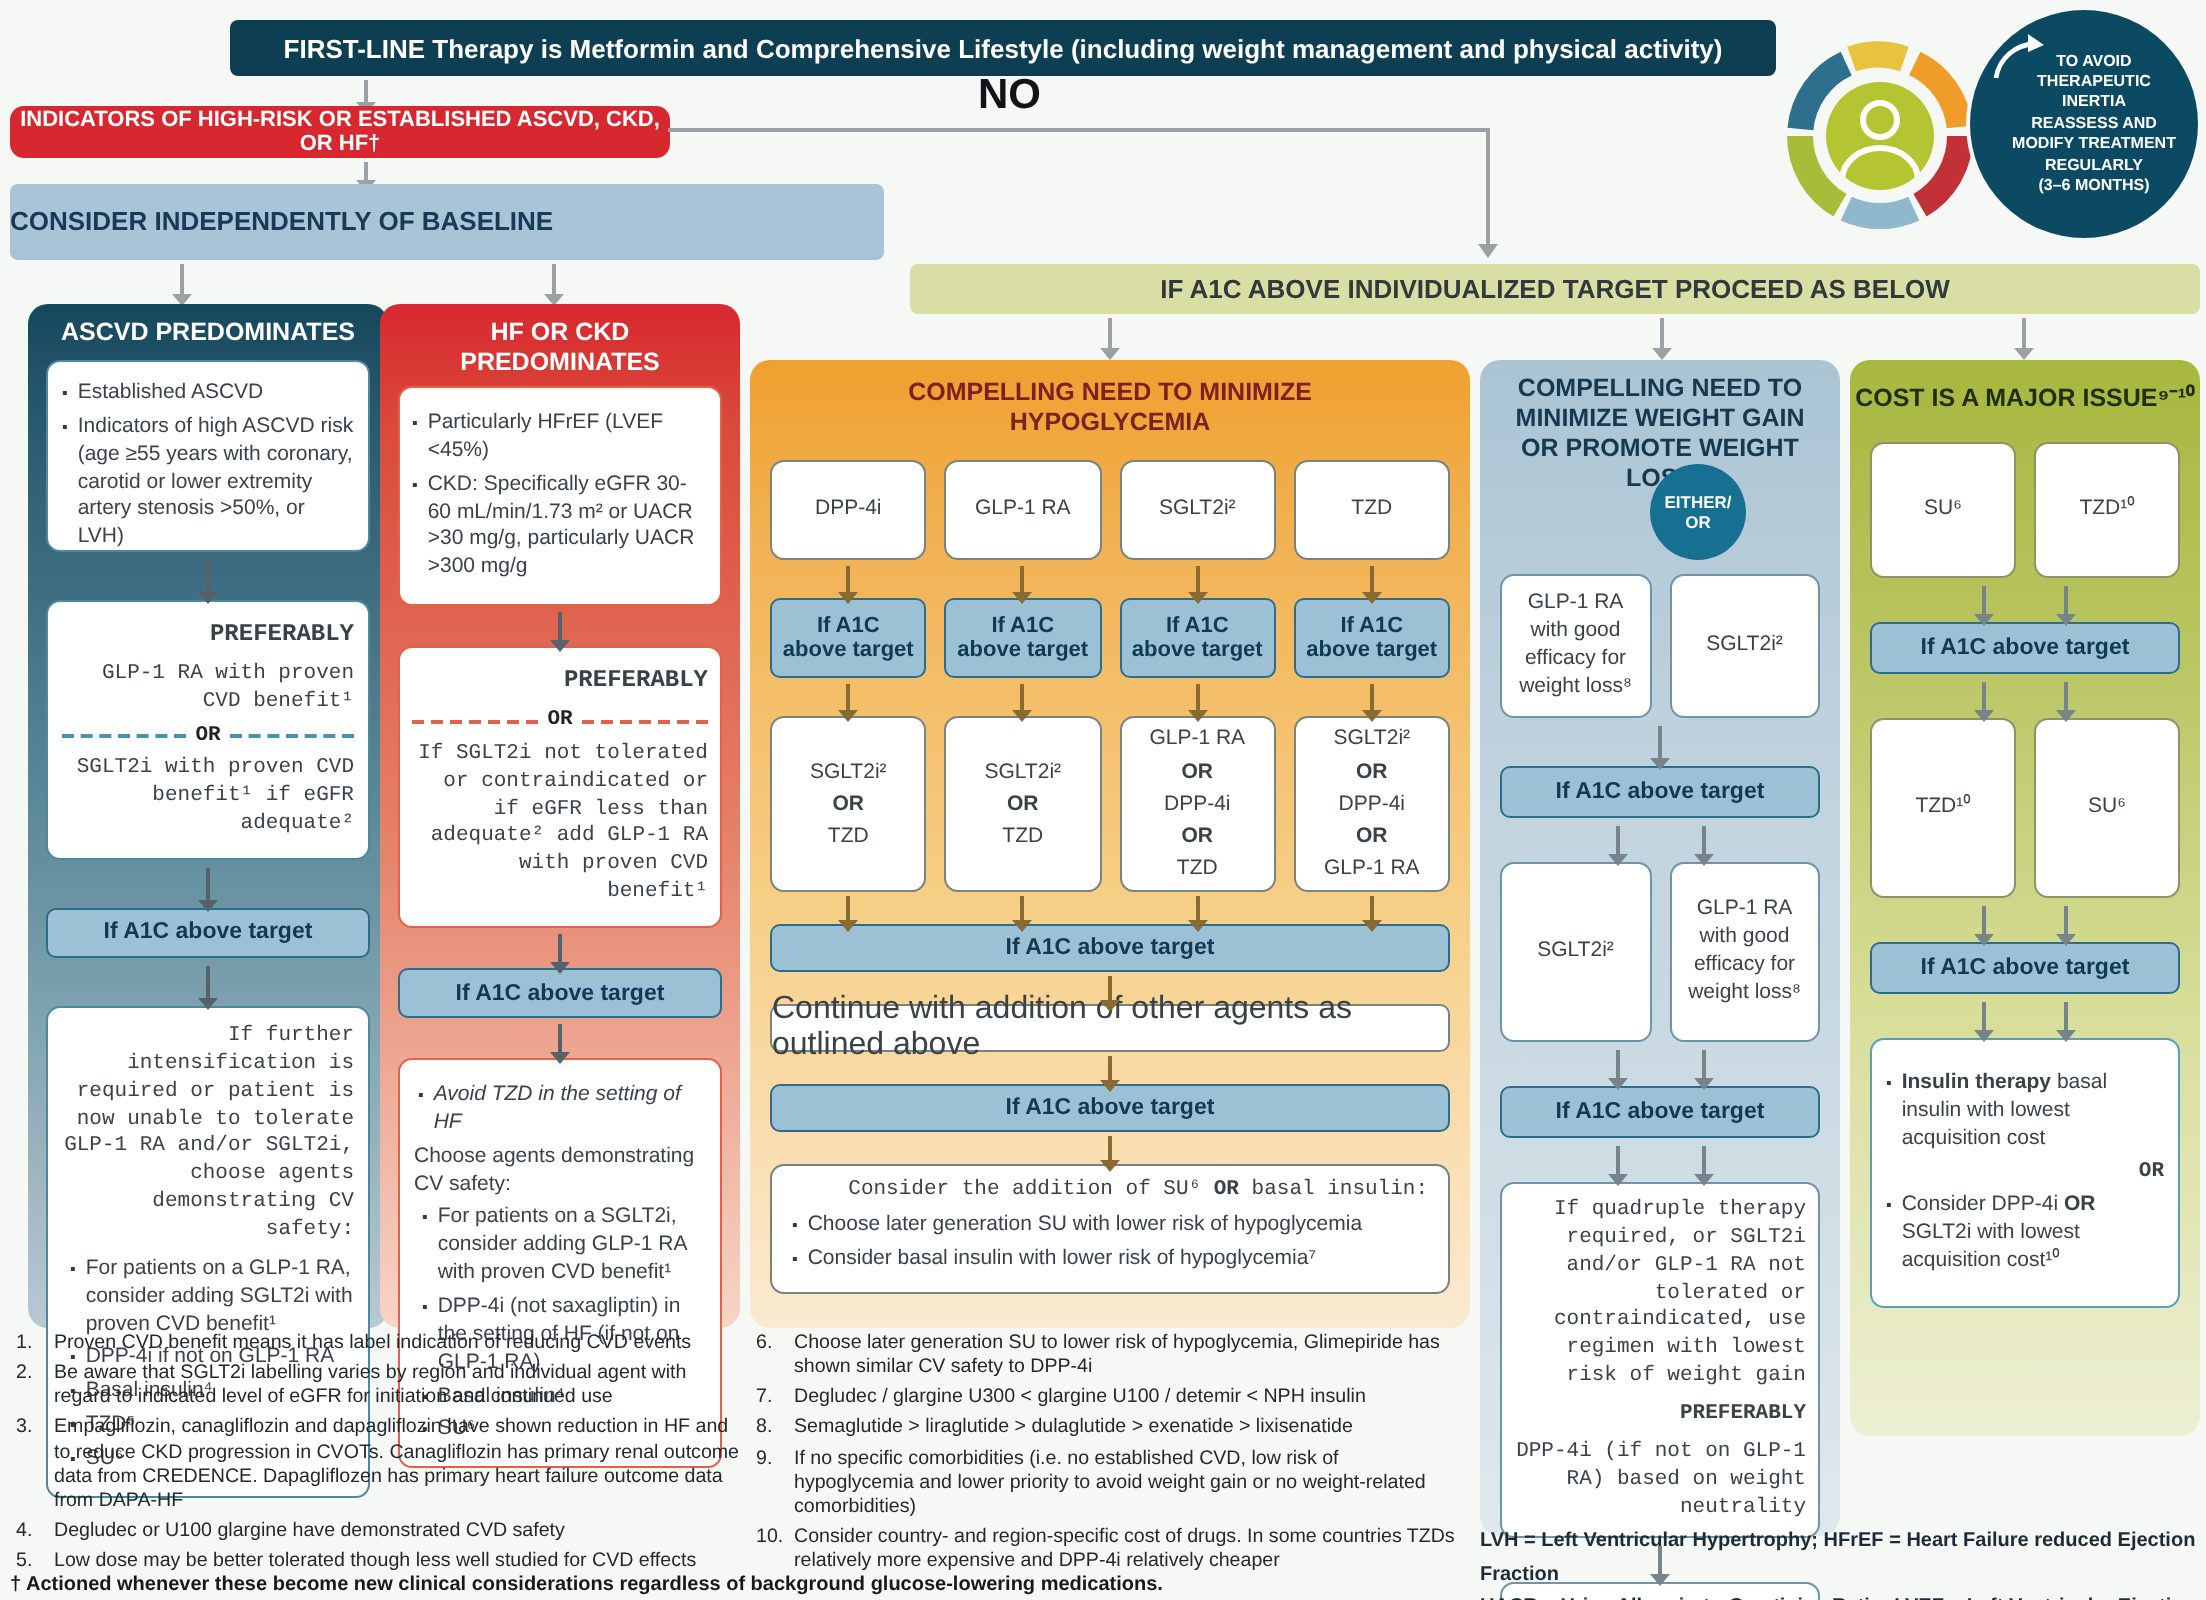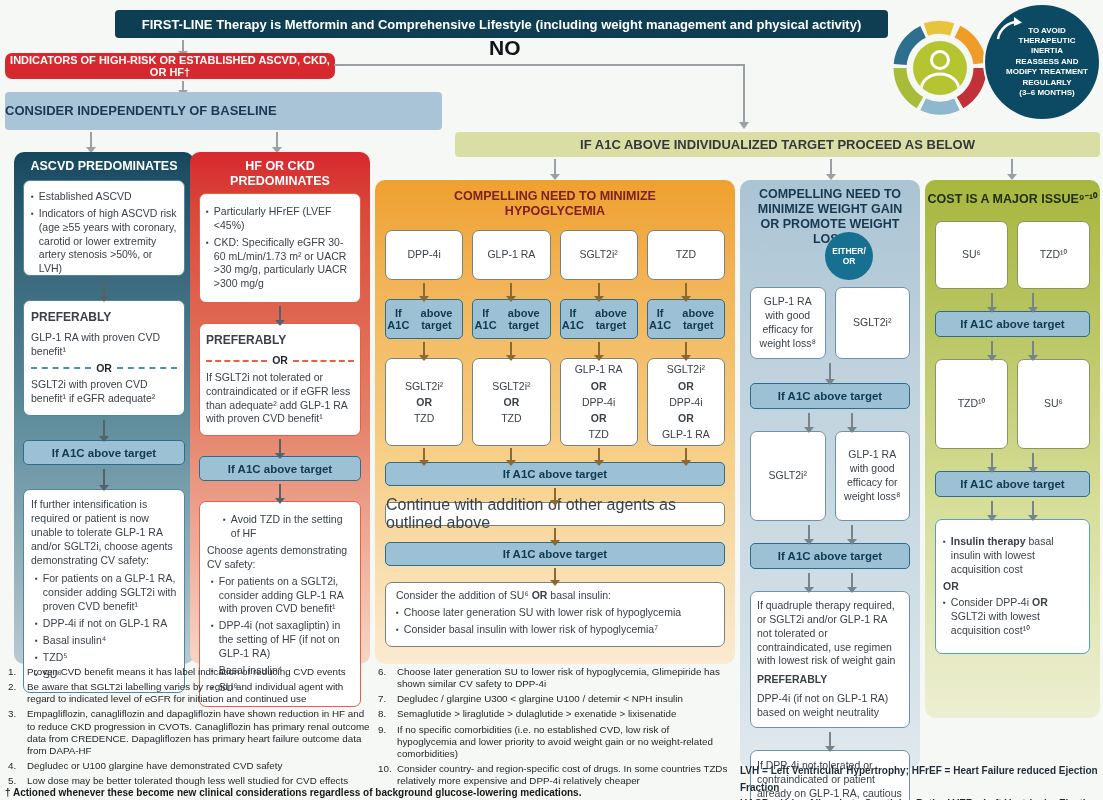--- a/index.html
+++ b/index.html
@@ -54,35 +54,35 @@
 
   .wb{background:#fff;border-radius:7px;font-size:10.5px;line-height:1.32;color:#3a4248;}
   .col1 .wb{border:1.5px solid #4d889f;}
   .col2 .wb{border:1.5px solid #e4604a;}
   .col3 .wb{border:1px solid #77837b;}
   .col4 .wb{border:1px solid #6d94a8;}
   .col5 .wb{border:1px solid #8b9468;}
   .col5 .final{border:1.5px solid #56a0ba;}
 
   .a1cbar{background:#9cc0d4;border:1.5px solid #2a6d8c;border-radius:5px;color:#0f3a52;
-    font-weight:bold;font-size:11.5px;text-align:center;display:flex;
+    font-weight:bold;font-size:11.5px;text-align:center;display:flex;flex-direction:column;
     align-items:center;justify-content:center;}
   .farr{width:2px;background:currentColor;color:#5f6b70;margin:0 auto;position:relative;}
   .farr::after{content:"";position:absolute;left:-4px;bottom:-6px;
     border-left:5px solid transparent;border-right:5px solid transparent;border-top:6px solid;}
   .col1 .farr,.col2 .farr{color:#55626a;}
   .col3 .farr{color:#8a6a33;}
   .col4 .farr,.col5 .farr{color:#77848a;}
 
   .blt{display:flex;gap:5px;text-align:left;margin:3px 0;}
   .blt::before{content:"▪";font-size:8px;line-height:1.7;color:#2f3a40;}
   .orrow{display:flex;align-items:center;gap:5px;font-weight:bold;color:#1d2328;margin:3px 0;}
   .orrow::before,.orrow::after{content:"";flex:1;border-top:2px dashed #4a90b0;}
   .col2 .orrow::before,.col2 .orrow::after{border-top-color:#e4604a;}
-  .ctr{text-align:left;}
+  .ctr{text-align:right;font-family:Liberation Mono, monospace;}
   .bold{font-weight:bold;}
 
   
   .g4{display:grid;grid-template-columns:repeat(4,1fr);gap:0 9px;padding:0 10px;}
   .cell{display:flex;flex-direction:column;align-items:center;justify-content:center;text-align:center;font-size:10.5px;}
   .cell .ln{line-height:1.55;}
   .wide{margin:0 10px;}
   .contbar{background:#fff;border:1px solid #77837b;border-radius:5px;font-size:16px;
     display:flex;align-items:center;justify-content:center;height:22px;}
 
@@ -202,21 +202,21 @@
       <div class="bold" style="font-size:12px;margin-bottom:5px;">PREFERABLY</div>
       <div class="orrow">
           <span>OR</span>
         </div>
       <div>If SGLT2i not tolerated or contraindicated or if eGFR less than adequate² add GLP-1 RA with proven CVD benefit¹</div>
     </div>
     <div class="farr" style="height:14px;margin-top:3px;"></div>
     <div class="a1cbar" style="margin:3px 9px 0;height:23px;">If A1C above target</div>
     <div class="farr" style="height:14px;margin-top:3px;"></div>
     <div class="wb" style="margin:3px 9px 0;padding:8px 7px;">
-      <div class="blt" style="margin-left:16px;">Avoid TZD in the setting of HF</div>
+      <div class="blt" style="margin-left:2px;font-style:italic;">Avoid TZD in the setting of HF</div>
       <div>Choose agents demonstrating CV safety:</div>
       <div class="blt" style="margin-left:4px;">For patients on a SGLT2i, consider adding GLP-1 RA with proven CVD benefit¹</div>
       <div class="blt" style="margin-left:4px;">DPP-4i (not saxagliptin) in the setting of HF (if not on GLP-1 RA)</div>
       <div class="blt" style="margin-left:4px;">Basal insulin⁴</div>
       <div class="blt" style="margin-left:4px;">SU⁶</div>
     </div>
   </div>
 
   <div class="col col3">
     <div class="col-h">COMPELLING NEED TO MINIMIZE HYPOGLYCEMIA</div>

